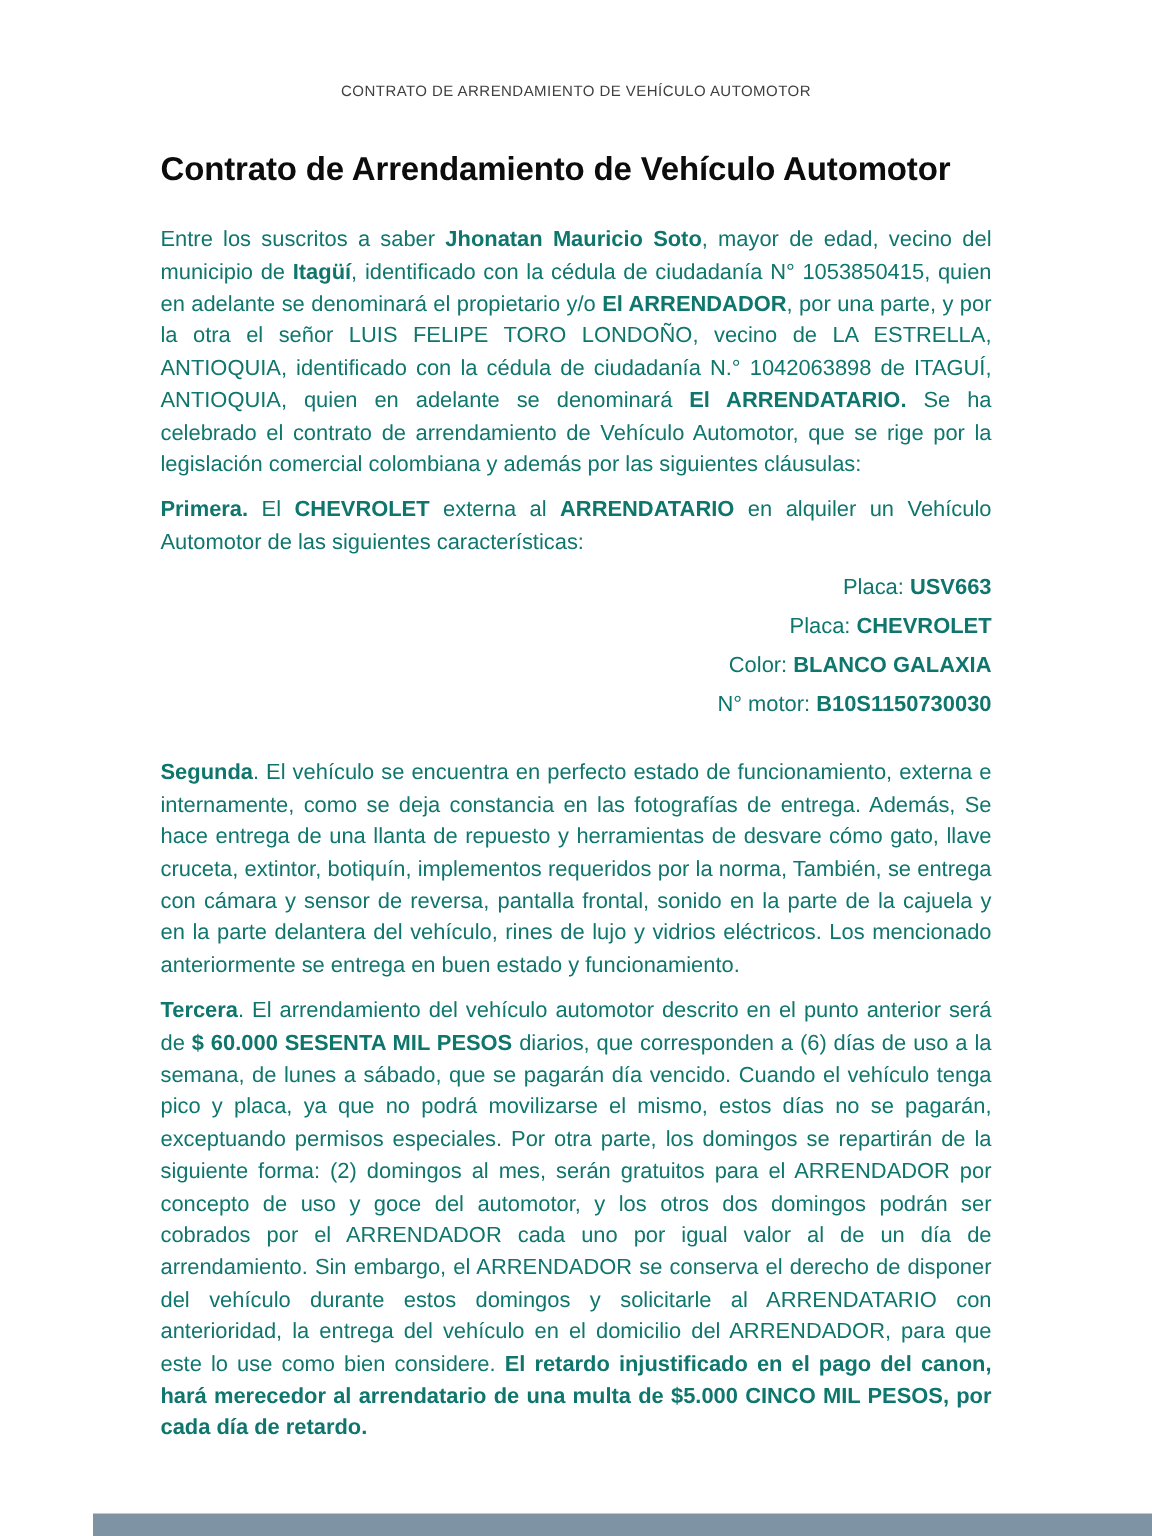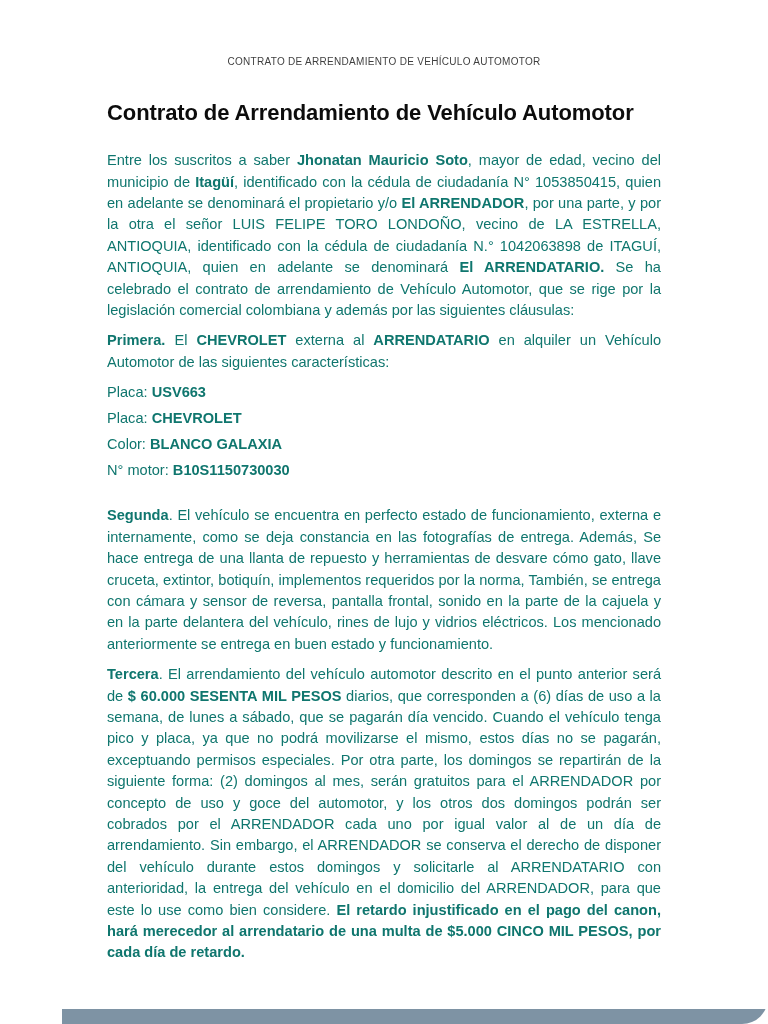--- a/index.html
+++ b/index.html
@@ -4,21 +4,20 @@
 <style>
   html, body { margin: 0; padding: 0; background: #ffffff; }
   .page {
     position: relative;
     width: 768px;
     height: 1024px;
     background: #ffffff;
     overflow: hidden;
     font-family: "Liberation Sans", "DejaVu Sans", sans-serif;
     color: #111111;
-    border-radius: 26px;
   }
   .running-header {
     position: absolute;
     top: 56px;
     left: 0;
     width: 100%;
     text-align: center;
     font-size: 10px;
     letter-spacing: 0.3px;
     color: #3f3f3f;
@@ -39,21 +38,21 @@
     letter-spacing: -0.1px;
   }
   p.para {
     margin: 0 0 9px 0;
     font-size: 14.6px;
     line-height: 21.4px;
     text-align: justify;
     color: #0f766e;
   }
   p.spec {
-    text-align: left;
+    text-align: right;
     margin: 0 0 4.5px 0;
   }
   p.gap-top { margin-top: 24px; }
   .b { font-weight: 700; }
   .page-gap {
     position: absolute;
     left: 62px;
     right: 0;
     bottom: 0;
     height: 15px;

